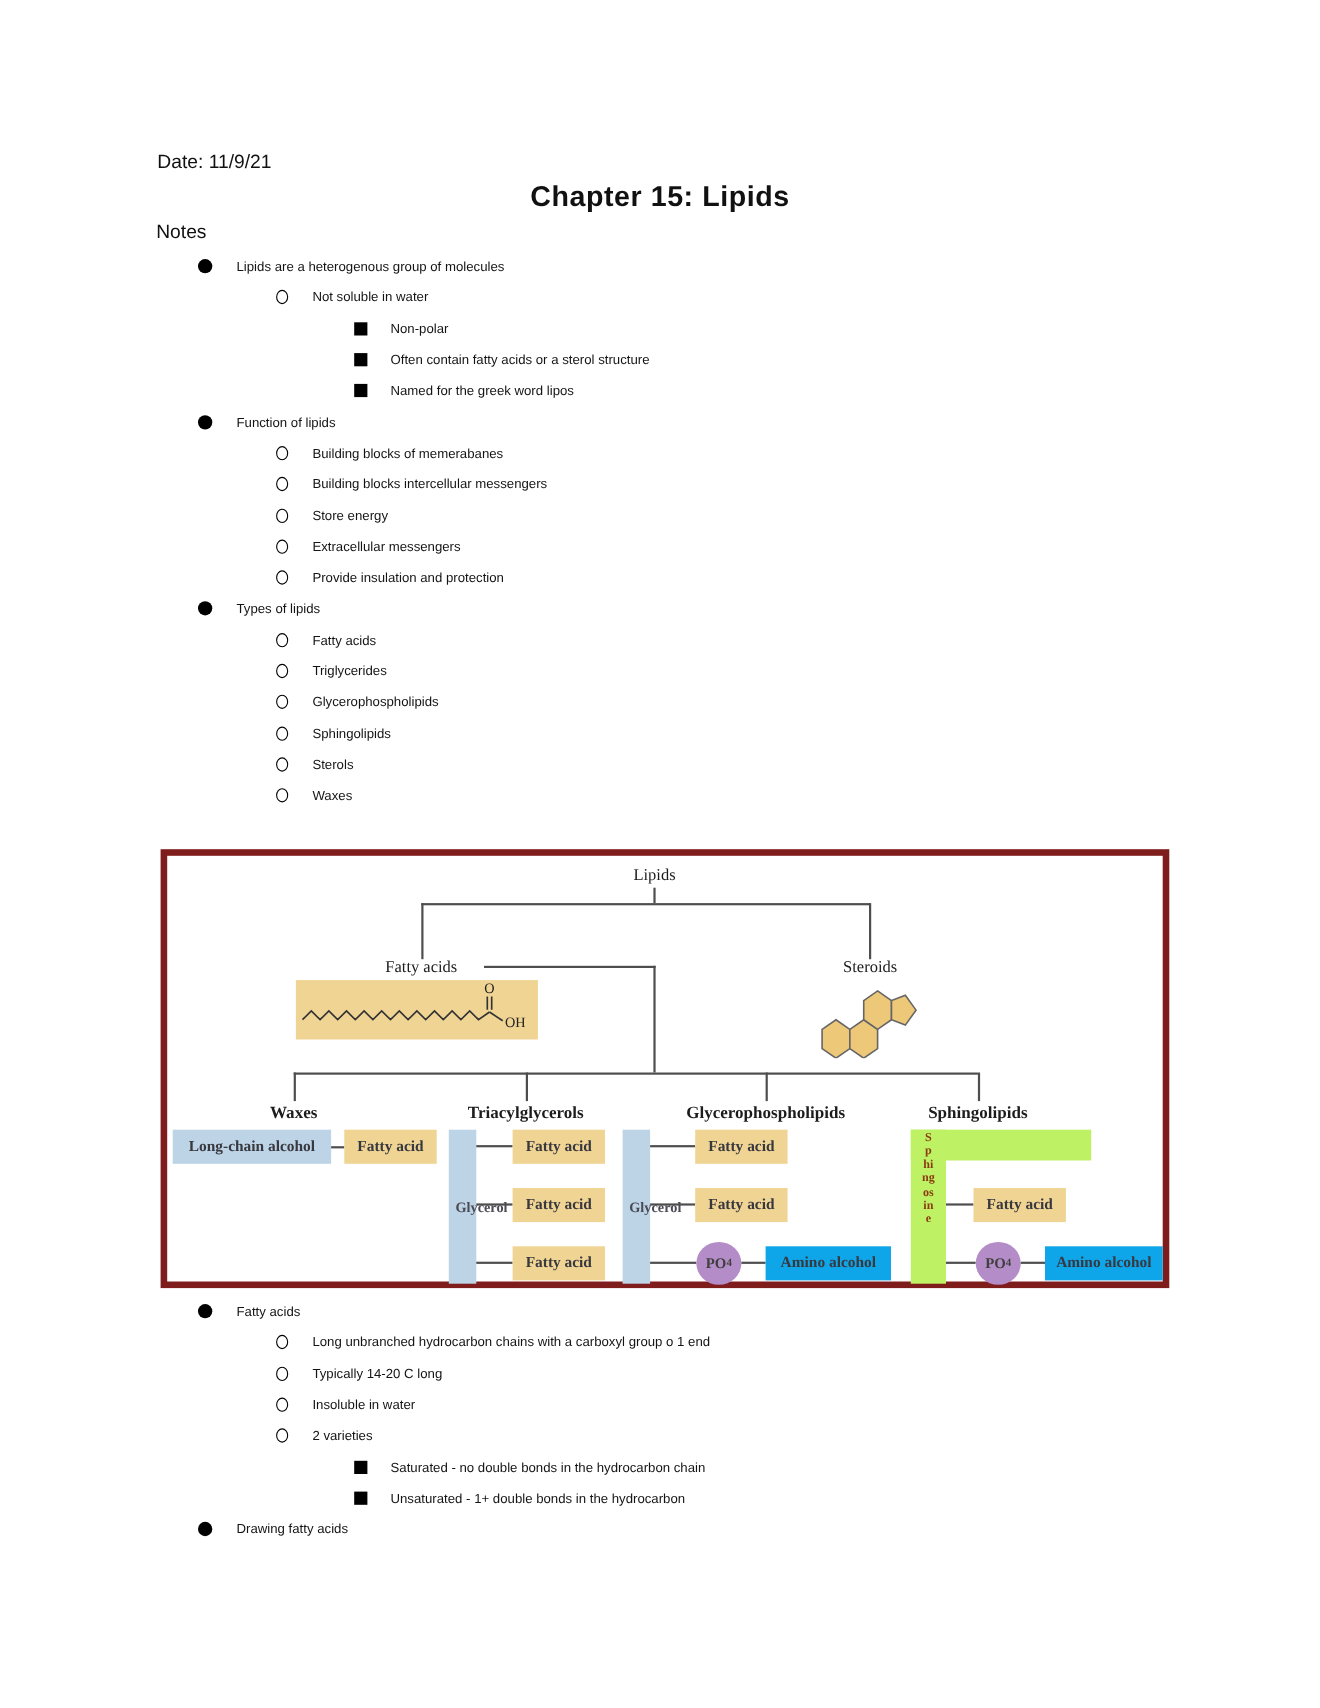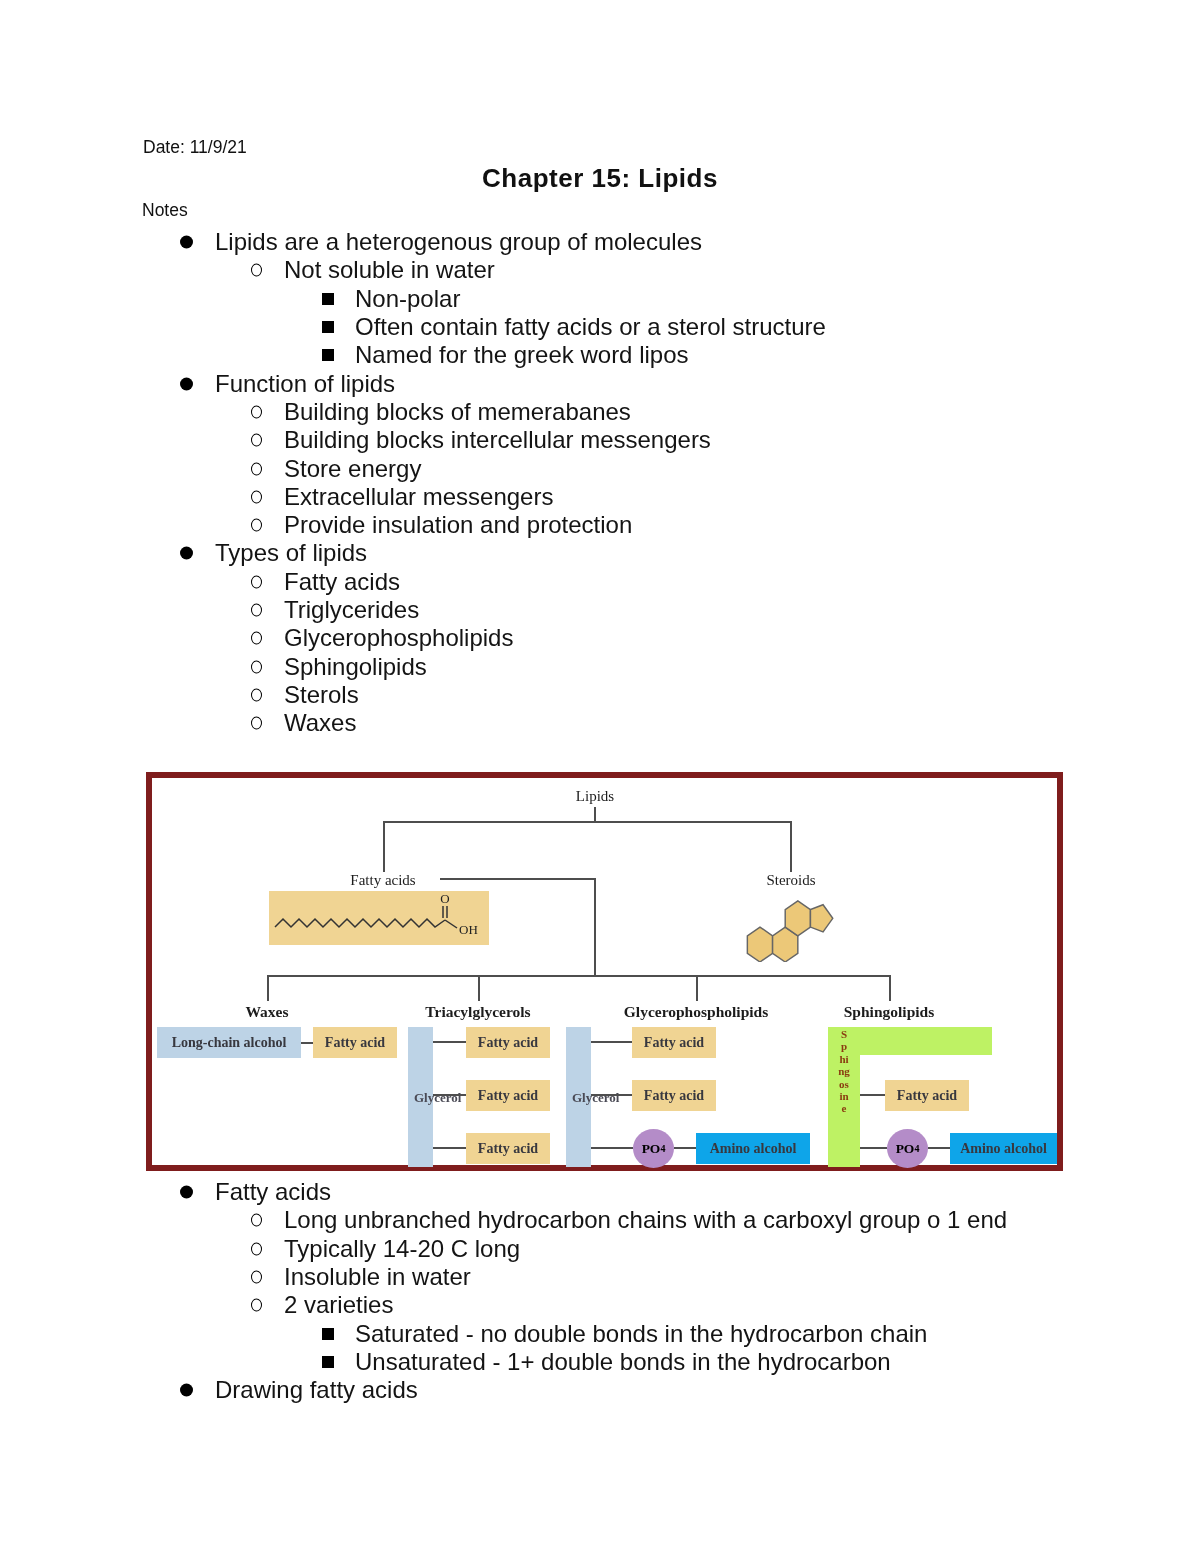--- a/index.html
+++ b/index.html
@@ -10,21 +10,21 @@
   
   .date{position:absolute;left:143px;top:137px;font-size:17.5px;}
   .title{position:absolute;left:0;top:163px;width:100%;text-align:center;
          font-size:26px;font-weight:bold;letter-spacing:.5px;}
   .notes{position:absolute;left:142px;top:200px;font-size:17.5px;}
   .outline{position:absolute;left:0;right:0;}
   #outline-top{top:228px;}
   #outline-bottom{top:1178px;}
   .row{position:relative;height:28.3px;}
   .row .txt{position:absolute;top:50%;transform:translateY(-50%);
-            font-size:24px;white-space:nowrap;color:#141414;}
+            font-size:12px;white-space:nowrap;color:#141414;}
   .bullet{position:absolute;top:50%;transform:translateY(-50%);box-sizing:border-box;}
   .l1 .bullet{left:180px;width:13px;height:13px;background:#000;border-radius:50%;}
   .l1 .txt{left:215px;}
   .l2 .bullet{left:251px;width:11px;height:13px;border:1.7px solid #000;border-radius:50%;}
   .l2 .txt{left:284px;}
   .l3 .bullet{left:322px;width:12px;height:12px;background:#000;}
   .l3 .txt{left:355px;}
 
   
   .diagram{position:absolute;left:146px;top:772px;width:917px;height:399px;
@@ -37,21 +37,21 @@
   .vline{position:absolute;width:1.5px;background:#4e4e4e;}
   .dbox{position:absolute;display:flex;align-items:center;justify-content:center;
         font-family:"Liberation Serif",serif;font-size:14px;font-weight:bold;
         color:#38383f;white-space:nowrap;}
   .tan{background:#f0d493;}
   .blue{background:#bdd3e6;}
   .green{background:#0ea5e9;}
   .orange{background:#bef264;}
   .pill{position:absolute;border-radius:50%;background:#b48cc8;
         display:flex;align-items:center;justify-content:center;
-        font-family:"Liberation Serif",serif;font-size:13.5px;font-weight:bold;color:#000000;}
+        font-family:"Liberation Serif",serif;font-size:13.5px;font-weight:bold;color:#404040;}
   .pill sub{font-size:10px;}
   .vert-letters{word-break:break-all;text-align:center;
         font-family:"Liberation Serif",serif;font-weight:bold;}
   .glyletters{width:13px;margin:3px auto 0;font-size:13px;line-height:16.8px;color:#4a4a55;}
   .sphletters{width:12px;margin:1px auto 0;font-size:11px;line-height:12.4px;color:#8a3c10;}
   .structbox{position:absolute;background:#f0d493;}
 </style>
 </head>
 <body>
 

